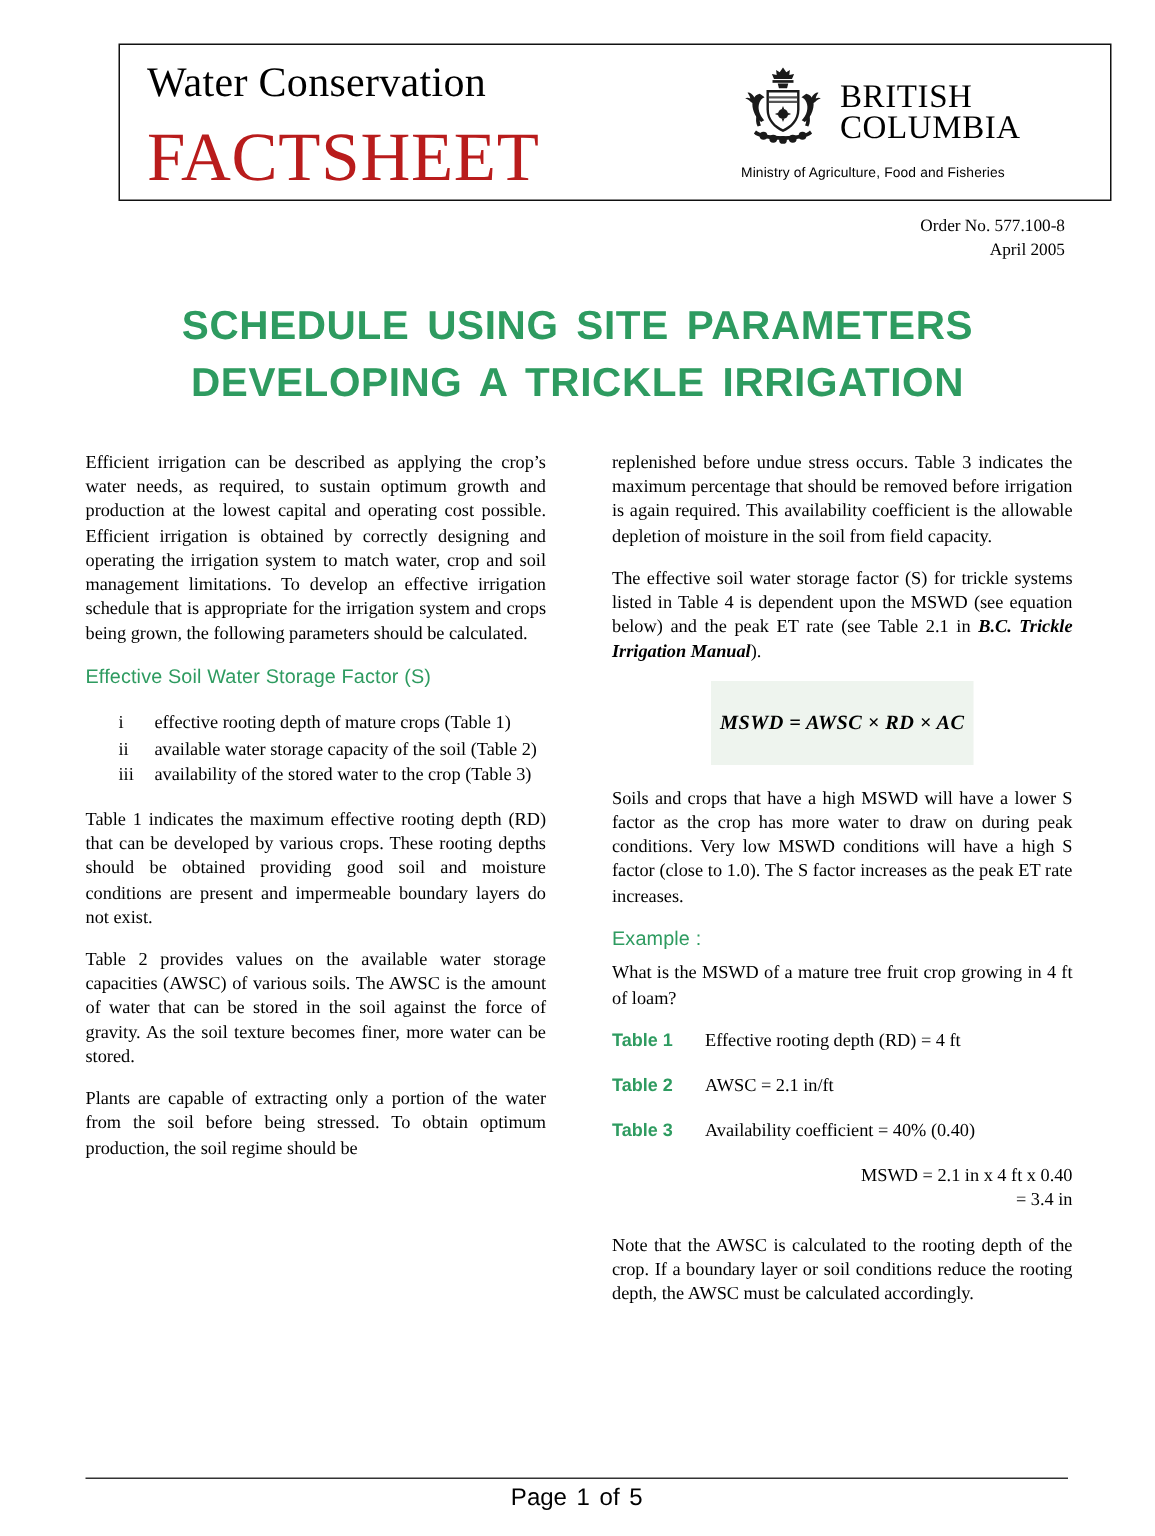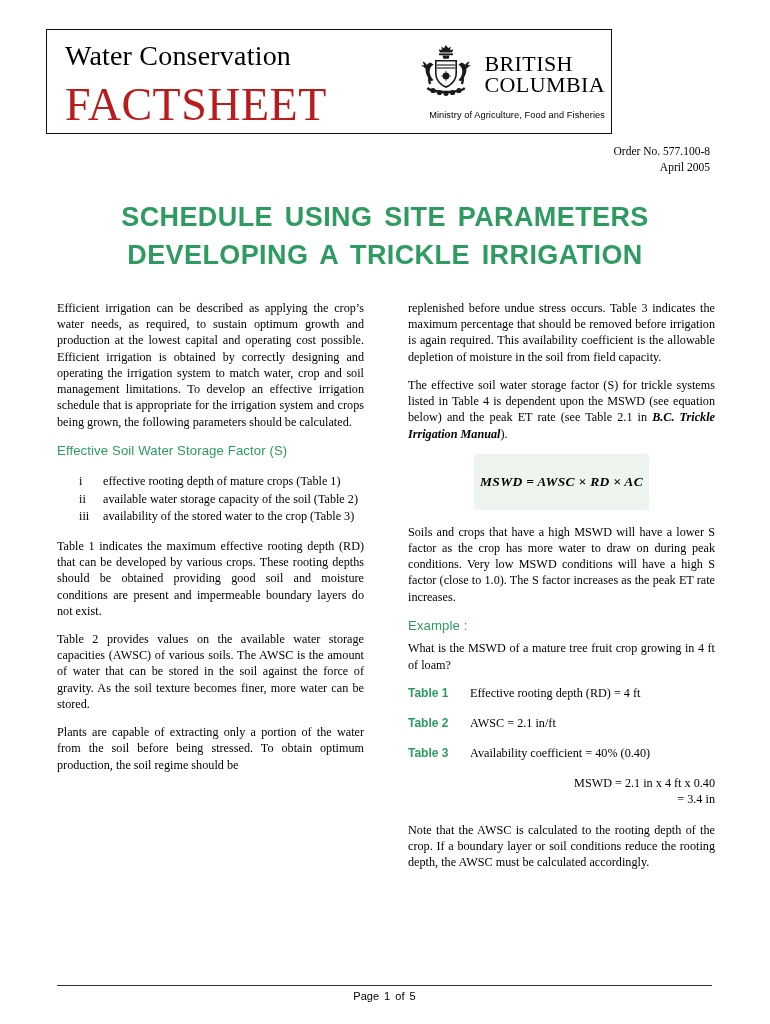--- a/index.html
+++ b/index.html
@@ -19,23 +19,23 @@
   .page {
     position: relative;
     width: 770px;
     height: 1024px;
     box-sizing: border-box;
   }
 
   
   .masthead {
     position: absolute;
-    left: 46px;
+    left: 79px;
     top: 29px;
-    width: 566px;
+    width: 662px;
     height: 105px;
     border: 1.2px solid #111;
     box-sizing: border-box;
     background: #fff;
     display: flex;
     align-items: stretch;
   }
   .masthead-left {
     flex: 1 1 auto;
     padding: 6px 0 0 18px;
@@ -56,21 +56,21 @@
     line-height: 1.0;
     letter-spacing: 0.5px;
     color: #b91c1c;
     margin-top: 12px;
   }
   .masthead-right {
     flex: 0 0 240px;
     position: relative;
     display: flex;
     flex-direction: column;
-    align-items: flex-end;
+    align-items: flex-start;
     justify-content: center;
     padding-right: 6px;
   }
   .brand-row {
     display: flex;
     align-items: center;
     gap: 10px;
   }
   .crest {
     width: 56px;
@@ -219,21 +219,21 @@
   
   .footer {
     position: absolute;
     left: 57px;
     top: 985px;
     width: 655px;
     border-top: 1px solid #333;
     padding-top: 4px;
     text-align: center;
     font-family: "Liberation Sans", "DejaVu Sans", sans-serif;
-    font-size: 11px;
+    font-size: 16px;
     color: #000;
     word-spacing: 2px;
   }
 </style>
 </head>
 <body>
 
 <div class="page">
 
   <div class="masthead">

